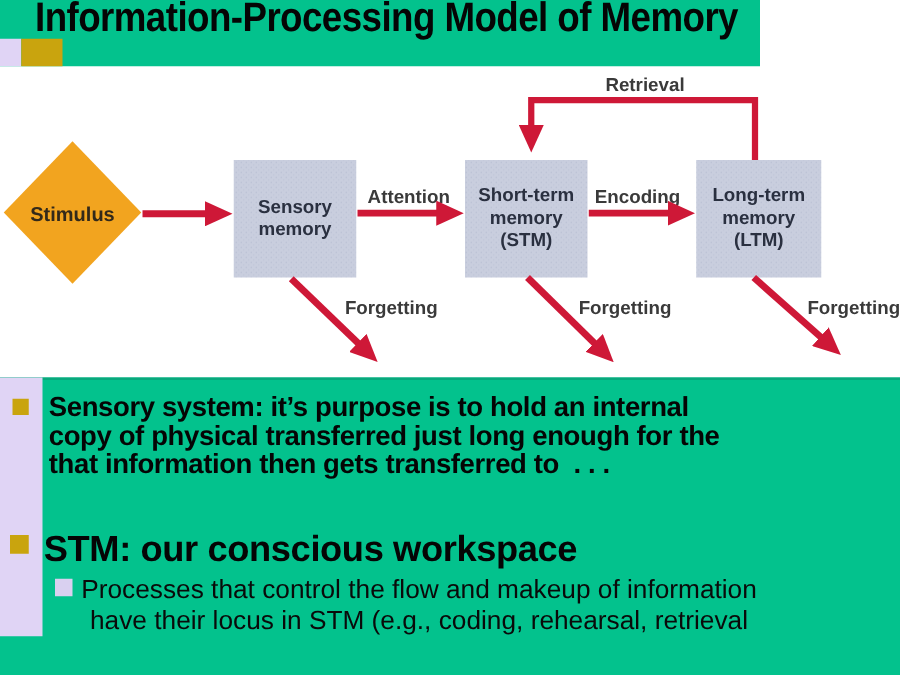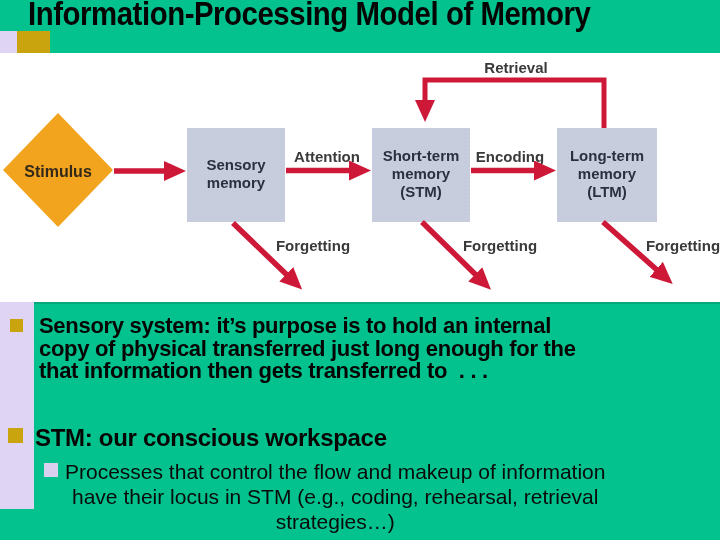--- a/index.html
+++ b/index.html
@@ -1,19 +1,19 @@
 <!DOCTYPE html>
 <html style="--green: #03C28D; --lavender: #E0D4F5; --palelav: #D9D0F0; --gold: #C9A40E; --red: #CE1837; --boxtext: #2A3040; --labeltext: #3A3A3A; --diamond: #F2A41F;"><head>
 <meta charset="utf-8">
 <style>
   html,body{margin:0;padding:0;background:#888;}
   .slide{position:relative;width:720px;height:540px;background:#ffffff;overflow:hidden;
          font-family:"Liberation Sans",sans-serif;}
   
-  .title-bar{position:absolute;left:0;top:0;width:720px;height:53px;background:var(--green);}
+  .title-bar{position:absolute;left:0;top:0;width:608px;height:53px;background:var(--green);}
   .page-title{position:absolute;left:28px;top:-4px;font-size:33px;font-weight:bold;color:#050505;
               letter-spacing:-0.5px;line-height:36px;white-space:nowrap;
               transform:scaleX(0.89);transform-origin:left center;}
   .sq{position:absolute;}
   .sq-lav-top{left:0;top:31px;width:17px;height:22px;background:var(--lavender);}
   .sq-gold-top{left:17px;top:31px;width:33px;height:22px;background:var(--gold);}
   
   .diagram{position:absolute;left:0;top:53px;width:720px;height:249px;}
   .boxfill{fill:url(#stip);}
   .boxtext{font-family:"Liberation Sans",sans-serif;font-size:15px;font-weight:bold;
@@ -28,21 +28,21 @@
   
   .text-panel{position:absolute;left:0;top:302px;width:720px;height:238px;background:var(--green);
               border-top:2px solid #09a87c;box-sizing:border-box;}
   .left-strip{position:absolute;left:0;top:302px;width:34px;height:207px;background:var(--lavender);}
   .marker{position:absolute;}
   .m-b1{left:10px;top:319px;width:13px;height:13px;background:var(--gold);}
   .m-b2{left:8px;top:428px;width:15px;height:15px;background:var(--gold);}
   .m-sub{left:44px;top:463px;width:14px;height:14px;background:var(--palelav);}
   .b1{position:absolute;left:39px;top:315px;font-size:22px;font-weight:bold;color:#050505;
       line-height:22.5px;letter-spacing:-0.3px;}
-  .b2{position:absolute;left:35px;top:424px;font-size:24px;font-weight:bold;color:#050505;
+  .b2{position:absolute;left:35px;top:424px;font-size:29px;font-weight:bold;color:#050505;
       letter-spacing:-0.3px;white-space:pre;}
   .sub{position:absolute;left:65px;top:459px;font-size:21px;font-weight:normal;color:#0a0a0a;
        line-height:25px;text-align:center;}
   .pre{white-space:pre;}
 </style>
 </head>
 <body>
 
 <div class="slide">
 
@@ -118,16 +118,15 @@
     <div class="pre">that information then gets transferred to  . . .</div>
   </div>
 
   <div class="marker m-b2"></div>
   <div class="b2">STM: our conscious workspace</div>
 
   <div class="marker m-sub"></div>
   <div class="sub">
     <div class="pre">Processes that control the flow and makeup of information</div>
     <div class="pre">have their locus in STM (e.g., coding, rehearsal, retrieval</div>
-    <div class="pre">strategies…)</div>
   </div>
 
 </div>
 
 </body></html>

